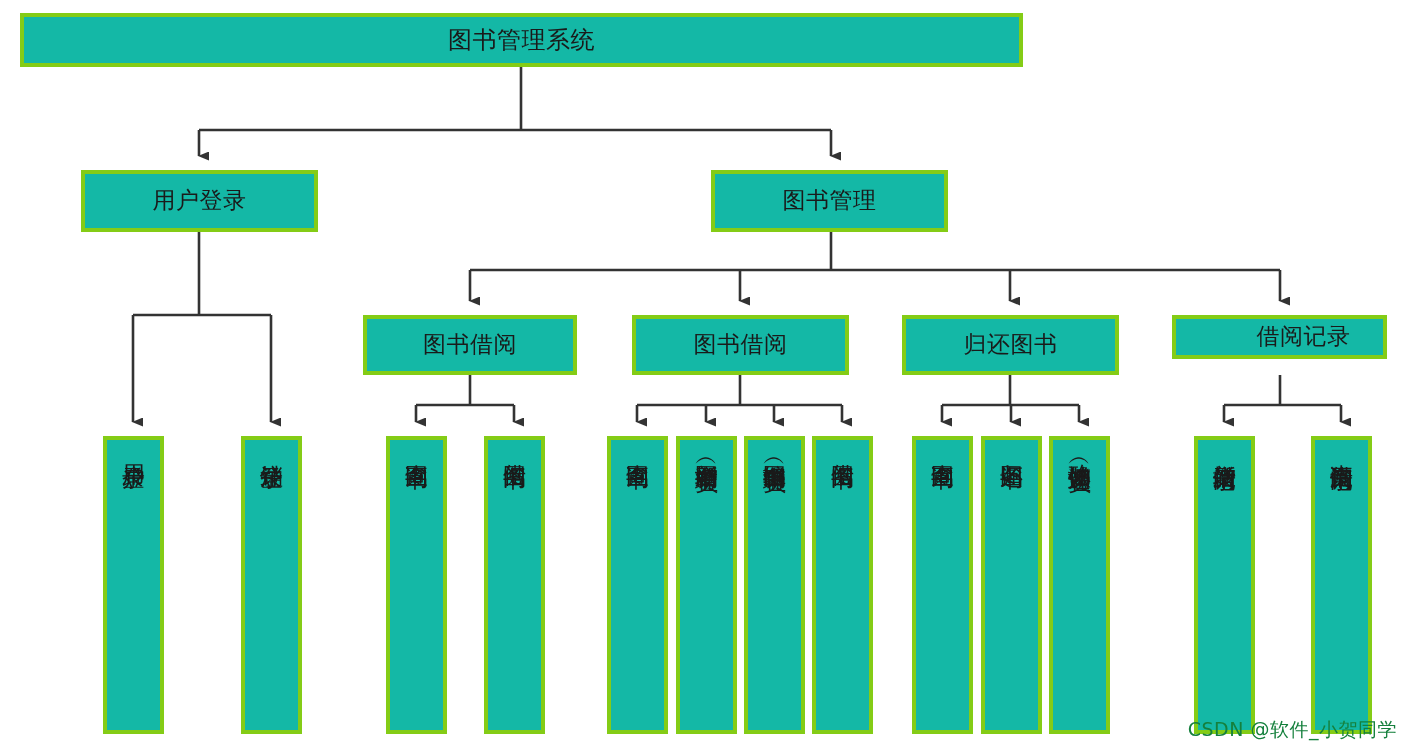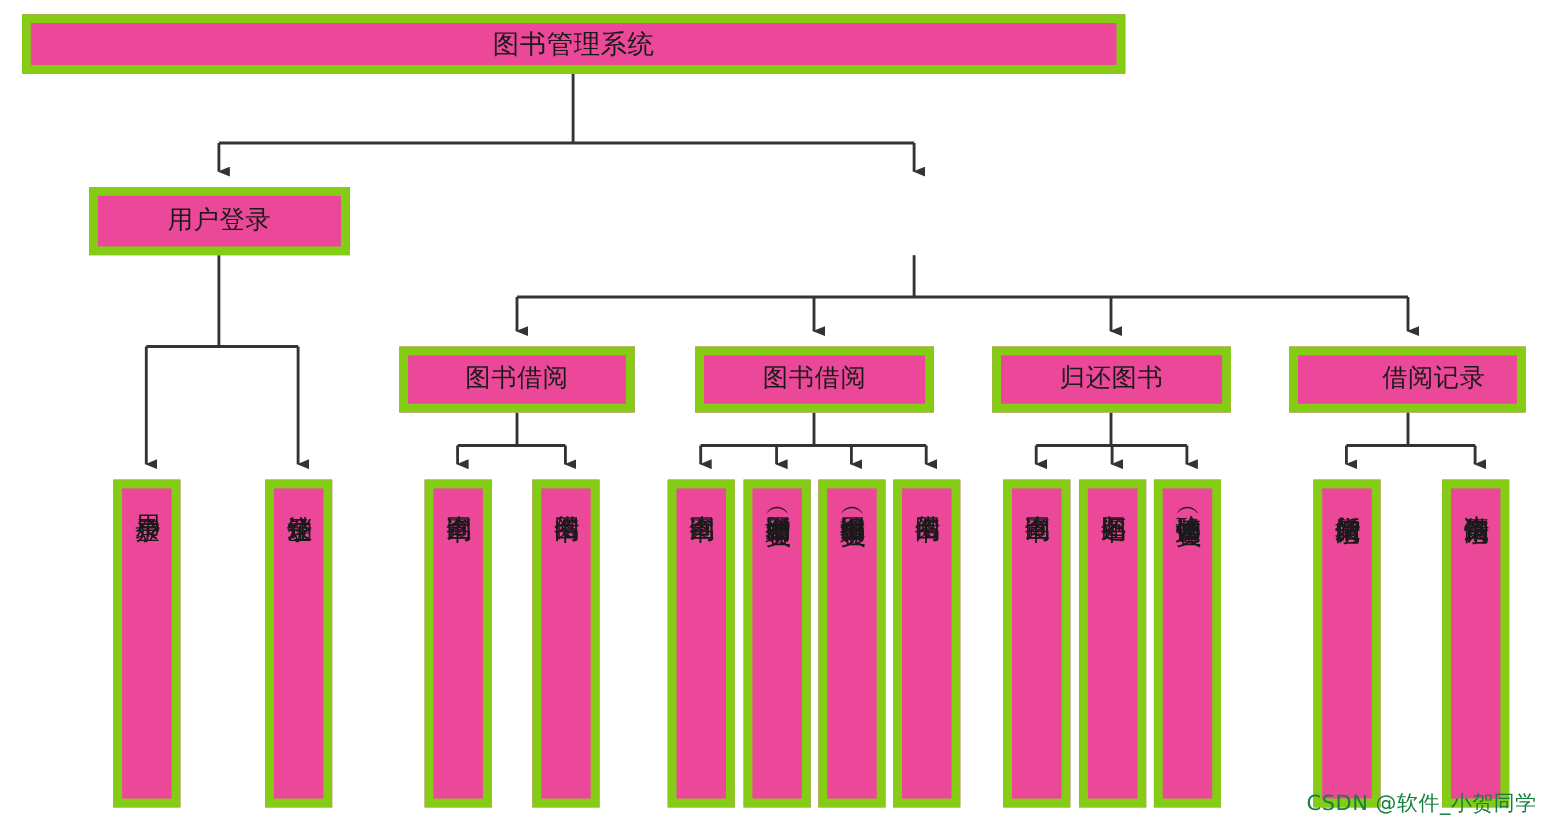--- a/index.html
+++ b/index.html
@@ -22,22 +22,22 @@
     position: absolute;
     left: 0;
     top: 0;
     width: 1405px;
     height: 747px;
     pointer-events: none;
   }
   .node {
     position: absolute;
     box-sizing: border-box;
-    background: #ec4899;
-    border: 8px solid #84cc16;
+    background: #14b8a6;
+    border: 4px solid #84cc16;
     display: flex;
     align-items: center;
     justify-content: center;
     color: #1a1a1a;
   }
   .node-label {
     display: block;
     text-align: center;
     line-height: 1.12;
     white-space: nowrap;
@@ -131,31 +131,34 @@
     </g>
   </svg>
 
   <div class="node h-node" id="node-root" style="left:20px; top:13px; width:1003px; height:54px;">
     <span class="node-label">图书管理系统</span>
   </div>
 
   <div class="node h-node" style="left:81px; top:170px; width:237px; height:62px;">
     <span class="node-label">用户登录</span>
   </div>
+  <div class="node h-node" style="left:711px; top:170px; width:237px; height:62px;">
+    <span class="node-label">图书管理</span>
+  </div>
 
   <div class="node h-node" style="left:363px; top:315px; width:214px; height:60px;">
     <span class="node-label">图书借阅</span>
   </div>
   <div class="node h-node" style="left:632px; top:315px; width:217px; height:60px;">
     <span class="node-label">图书借阅</span>
   </div>
   <div class="node h-node" style="left:902px; top:315px; width:217px; height:60px;">
     <span class="node-label">归还图书</span>
   </div>
-  <div class="node h-node" style="left:1172px; top:315px; width:215px; height:60px;padding-left:48px;">
+  <div class="node h-node" style="left:1172px; top:315px; width:215px; height:44px;padding-left:48px;">
     <span class="node-label">借阅记录</span>
   </div>
 
   <div class="node v-node" style="left:103px; top:436px; width:61px; height:298px;">
     <span class="node-label">用户登录</span>
   </div>
   <div class="node v-node" style="left:241px; top:436px; width:61px; height:298px;">
     <span class="node-label">注销登录</span>
   </div>
 

